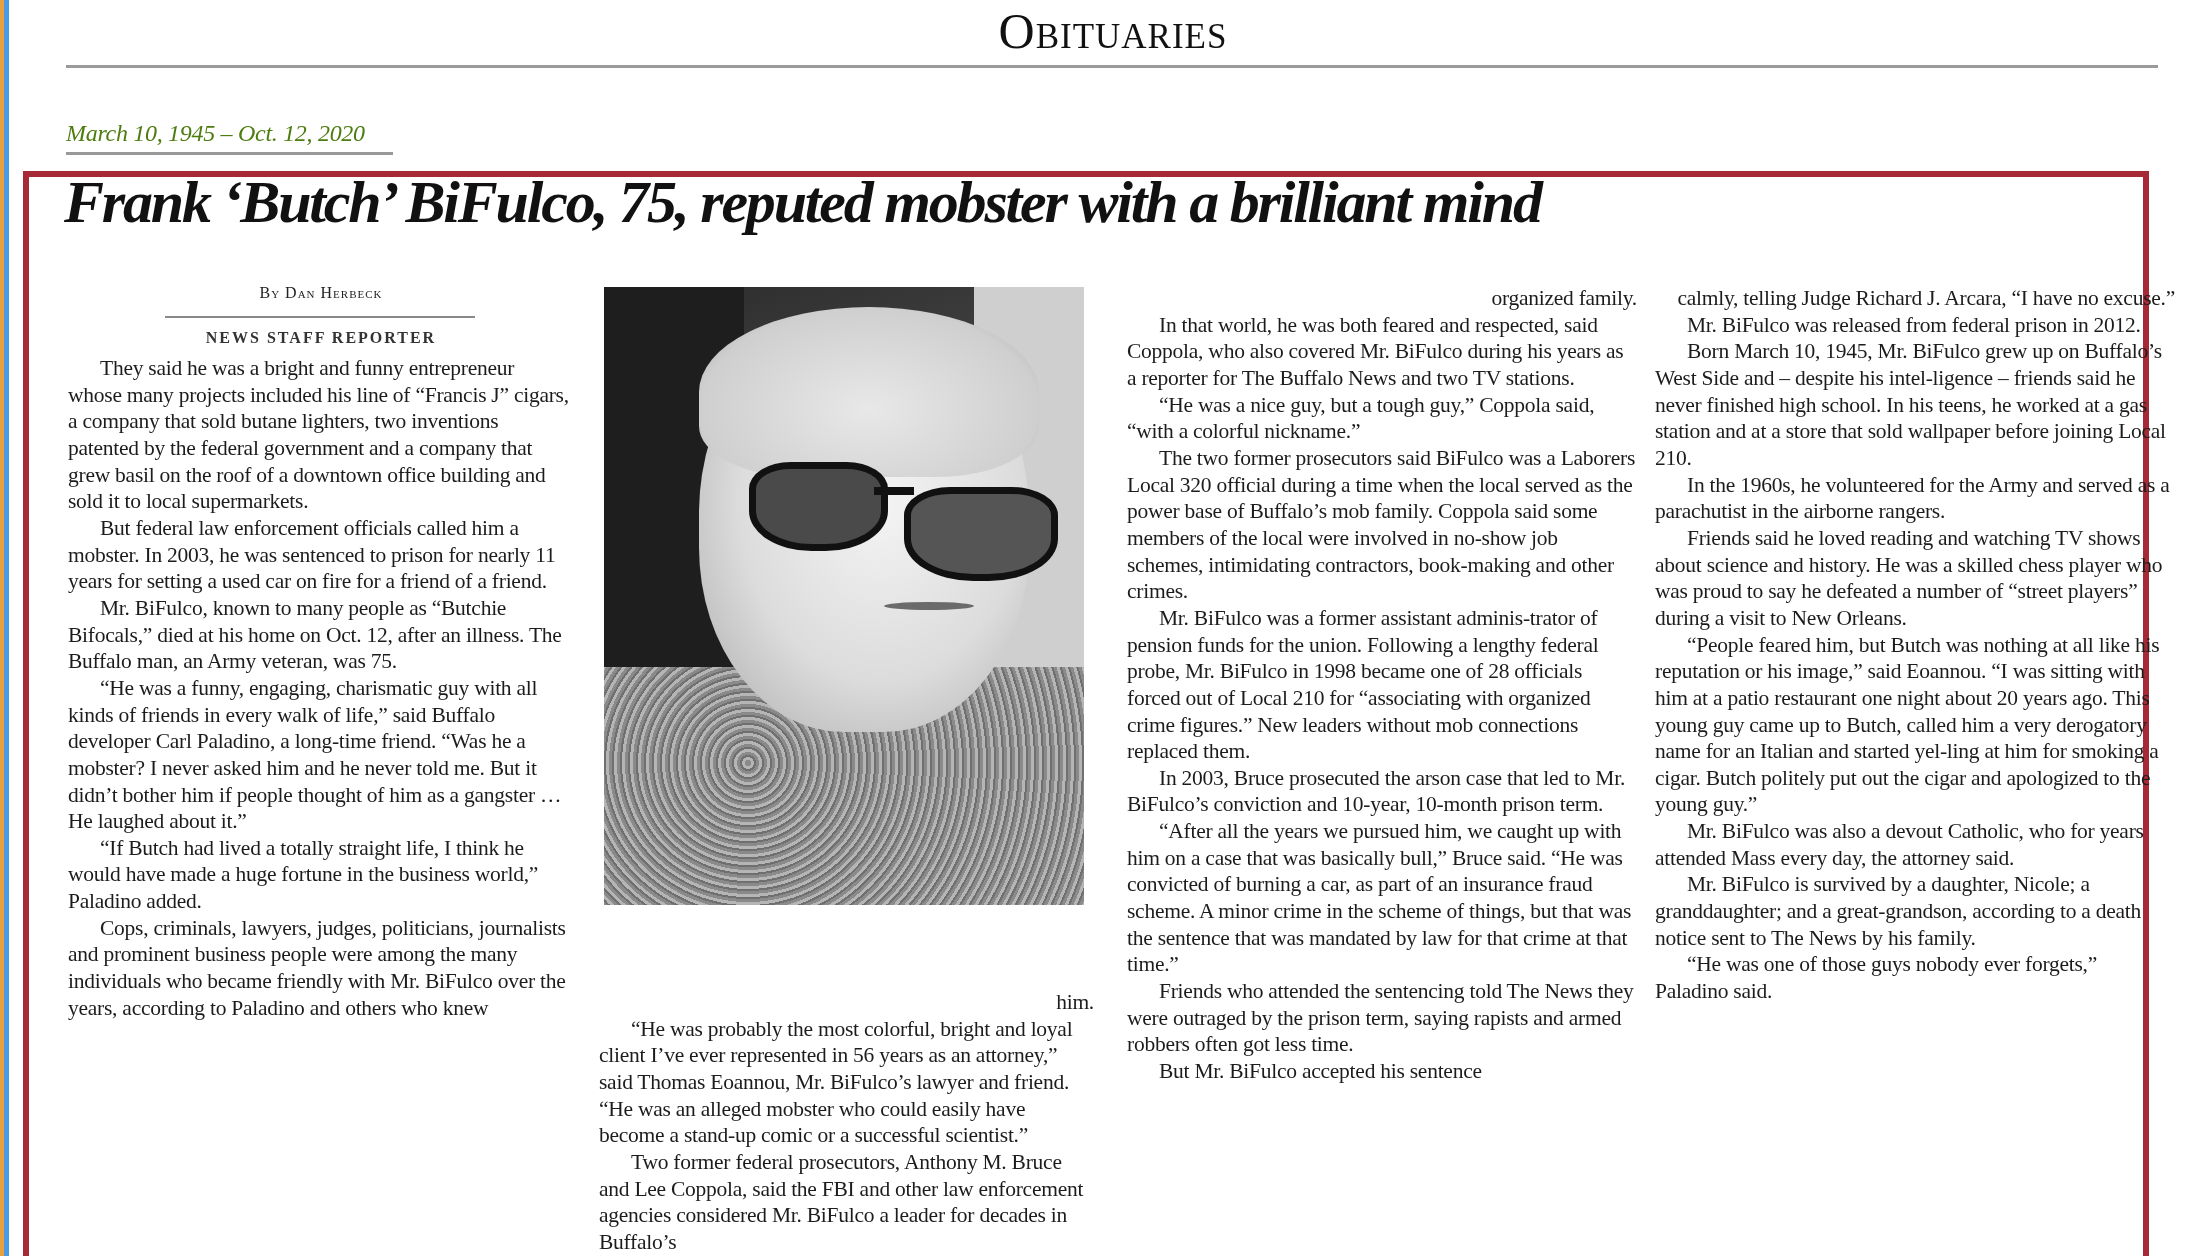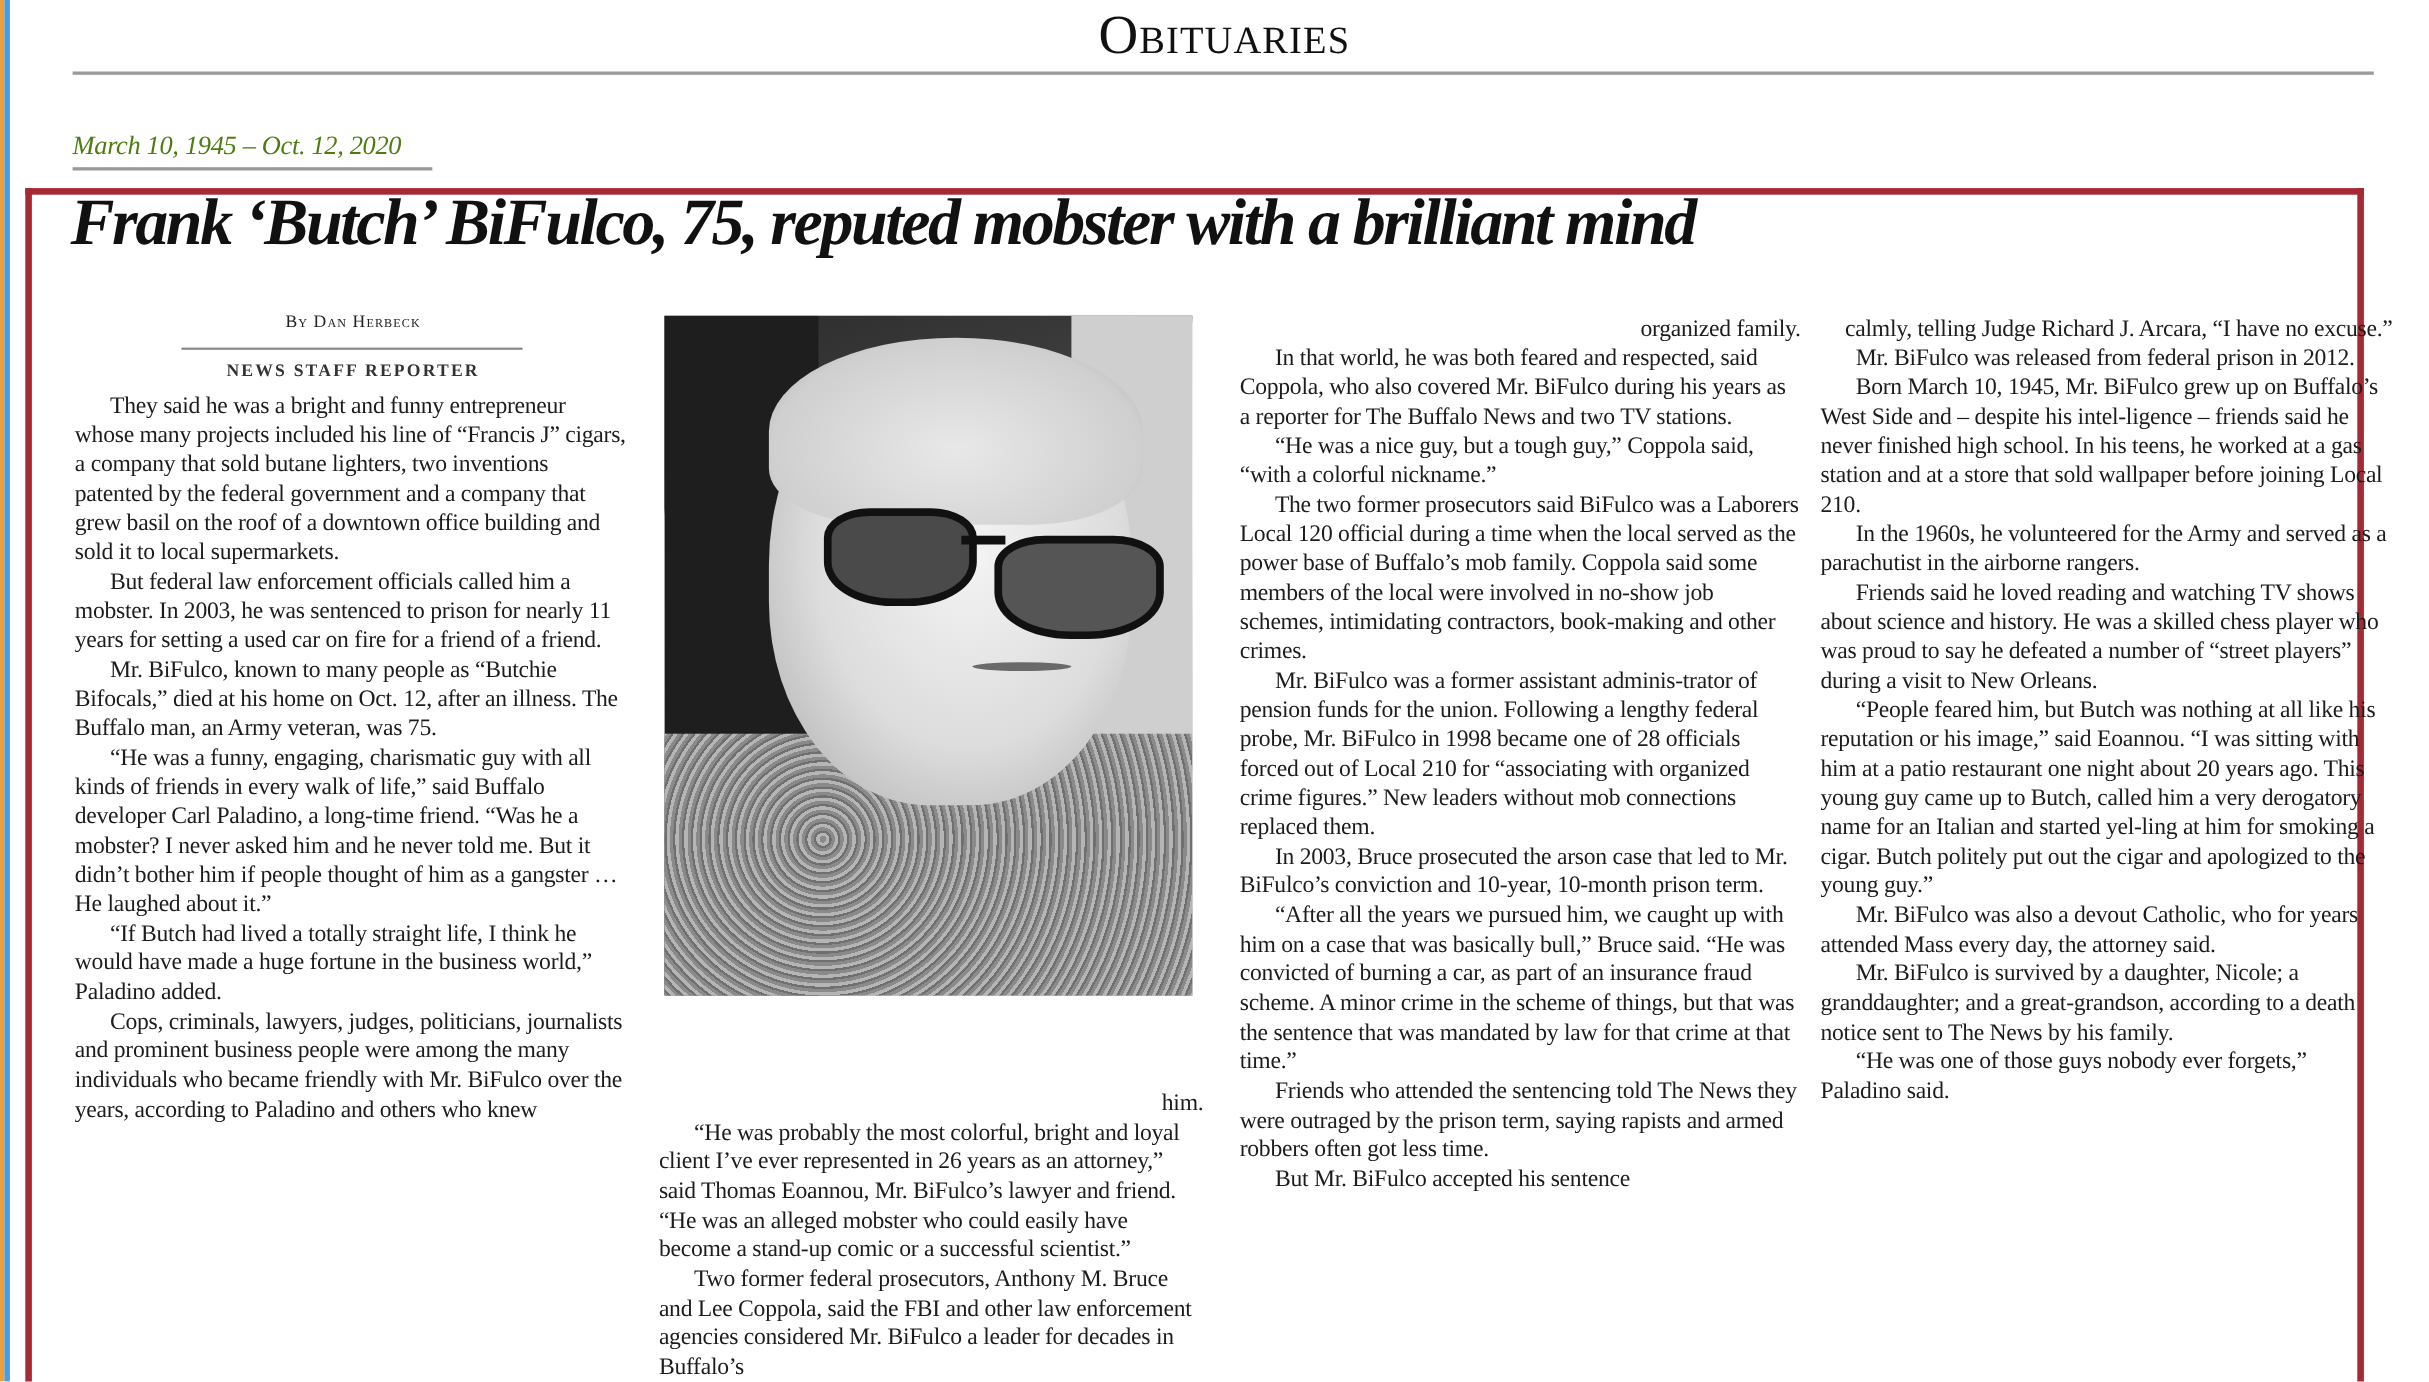--- a/index.html
+++ b/index.html
@@ -104,29 +104,29 @@
   <div class="head"></div>
   <div class="hair"></div>
   <div class="glasses-l"></div>
   <div class="glasses-r"></div>
   <div class="bridge"></div>
   <div class="mouth"></div>
 </div>
 
 <div class="col col2">
   <p class="cont">him.</p>
-  <p>“He was probably the most colorful, bright and loyal client I’ve ever represented in 26 years as an attorney,” said Thomas Eoannou, Mr. BiFulco’s lawyer and friend. “He was an alleged mobster who could easily have become a stand-up comic or a successful scientist.”</p>
+  <p>“He was probably the most colorful, bright and loyal client I’ve ever represented in 56 years as an attorney,” said Thomas Eoannou, Mr. BiFulco’s lawyer and friend. “He was an alleged mobster who could easily have become a stand-up comic or a successful scientist.”</p>
   <p>Two former federal prosecutors, Anthony M. Bruce and Lee Coppola, said the FBI and other law enforcement agencies considered Mr. BiFulco a leader for decades in Buffalo’s</p>
 </div>
 
 <div class="col col3">
   <p class="cont">organized family.</p>
   <p>In that world, he was both feared and respected, said Coppola, who also covered Mr. BiFulco during his years as a reporter for The Buffalo News and two TV stations.</p>
   <p>“He was a nice guy, but a tough guy,” Coppola said, “with a colorful nickname.”</p>
-  <p>The two former prosecutors said BiFulco was a Laborers Local 120 official during a time when the local served as the power base of Buffalo’s mob family. Coppola said some members of the local were involved in no-show job schemes, intimidating contractors, book-making and other crimes.</p>
+  <p>The two former prosecutors said BiFulco was a Laborers Local 320 official during a time when the local served as the power base of Buffalo’s mob family. Coppola said some members of the local were involved in no-show job schemes, intimidating contractors, book-making and other crimes.</p>
   <p>Mr. BiFulco was a former assistant adminis-trator of pension funds for the union. Following a lengthy federal probe, Mr. BiFulco in 1998 became one of 28 officials forced out of Local 210 for “associating with organized crime figures.” New leaders without mob connections replaced them.</p>
   <p>In 2003, Bruce prosecuted the arson case that led to Mr. BiFulco’s conviction and 10-year, 10-month prison term.</p>
   <p>“After all the years we pursued him, we caught up with him on a case that was basically bull,” Bruce said. “He was convicted of burning a car, as part of an insurance fraud scheme. A minor crime in the scheme of things, but that was the sentence that was mandated by law for that crime at that time.”</p>
   <p>Friends who attended the sentencing told The News they were outraged by the prison term, saying rapists and armed robbers often got less time.</p>
   <p>But Mr. BiFulco accepted his sentence</p>
 </div>
 
 <div class="col col4">
   <p class="cont">calmly, telling Judge Richard J. Arcara, “I have no excuse.”</p>
   <p>Mr. BiFulco was released from federal prison in 2012.</p>

